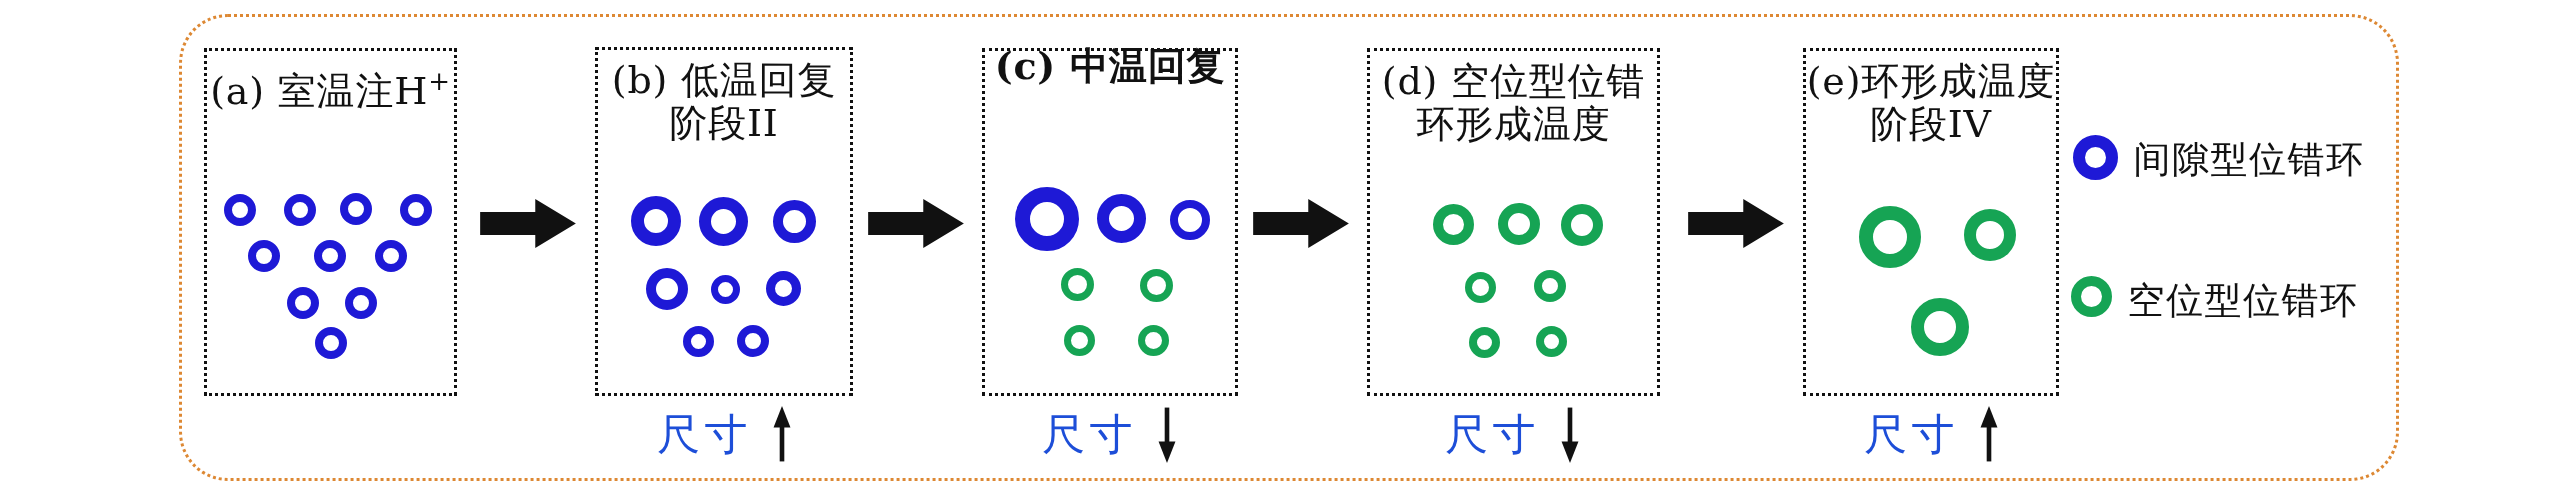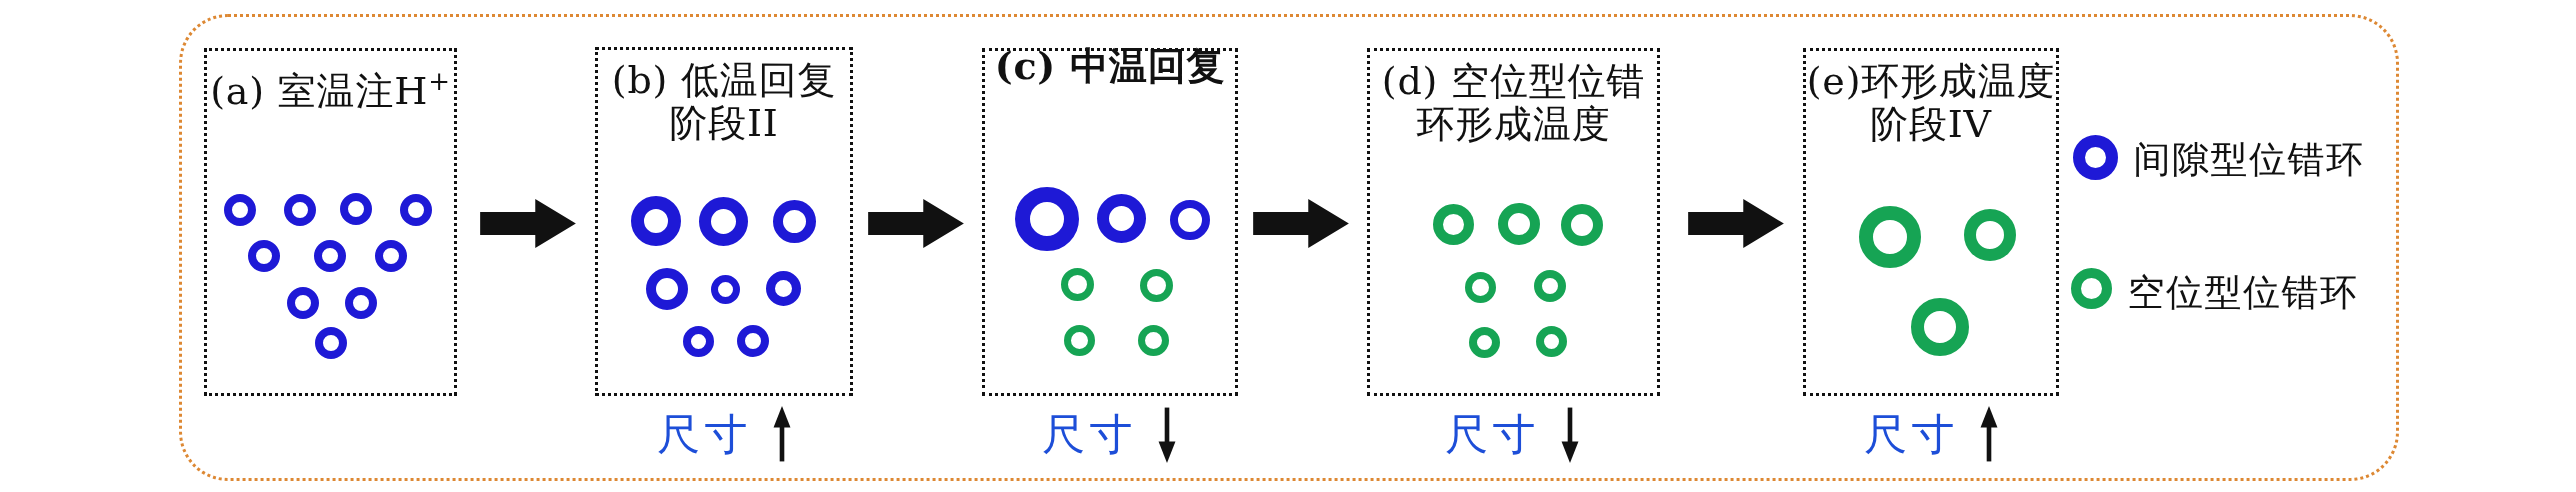--- a/index.html
+++ b/index.html
@@ -178,19 +178,19 @@
       <div class="flow-arrow" style="left: 1253px; top: 199px;"><svg width="96" height="49" viewBox="0 0 125 64">
           <polygon points="0,17 72,17 72,0 125,32 72,64 72,47 0,47" fill="#111111"></polygon>
         </svg></div>
       <div class="flow-arrow" style="left: 1688px; top: 199px;"><svg width="96" height="49" viewBox="0 0 125 64">
           <polygon points="0,17 72,17 72,0 125,32 72,64 72,47 0,47" fill="#111111"></polygon>
         </svg></div>
       <div class="legend-item" style="left: 2073px; top: 135px;">
         <div class="ring" style="position: static; width: 45px; height: 45px; flex: 0 0 auto; border: 12.3px solid rgb(30, 25, 214);"></div>
         <span class="legend-text">间隙型位错环</span>
       </div>
-      <div class="legend-item" style="left: 2071px; top: 268px;">
+      <div class="legend-item" style="left: 2071px; top: 276px;">
         <div class="ring" style="position: static; width: 41px; height: 41px; flex: 0 0 auto; border: 10px solid rgb(22, 164, 84);"></div>
         <span class="legend-text">空位型位错环</span>
       </div>
     </div>
 </div>
 
 
 </body></html>

